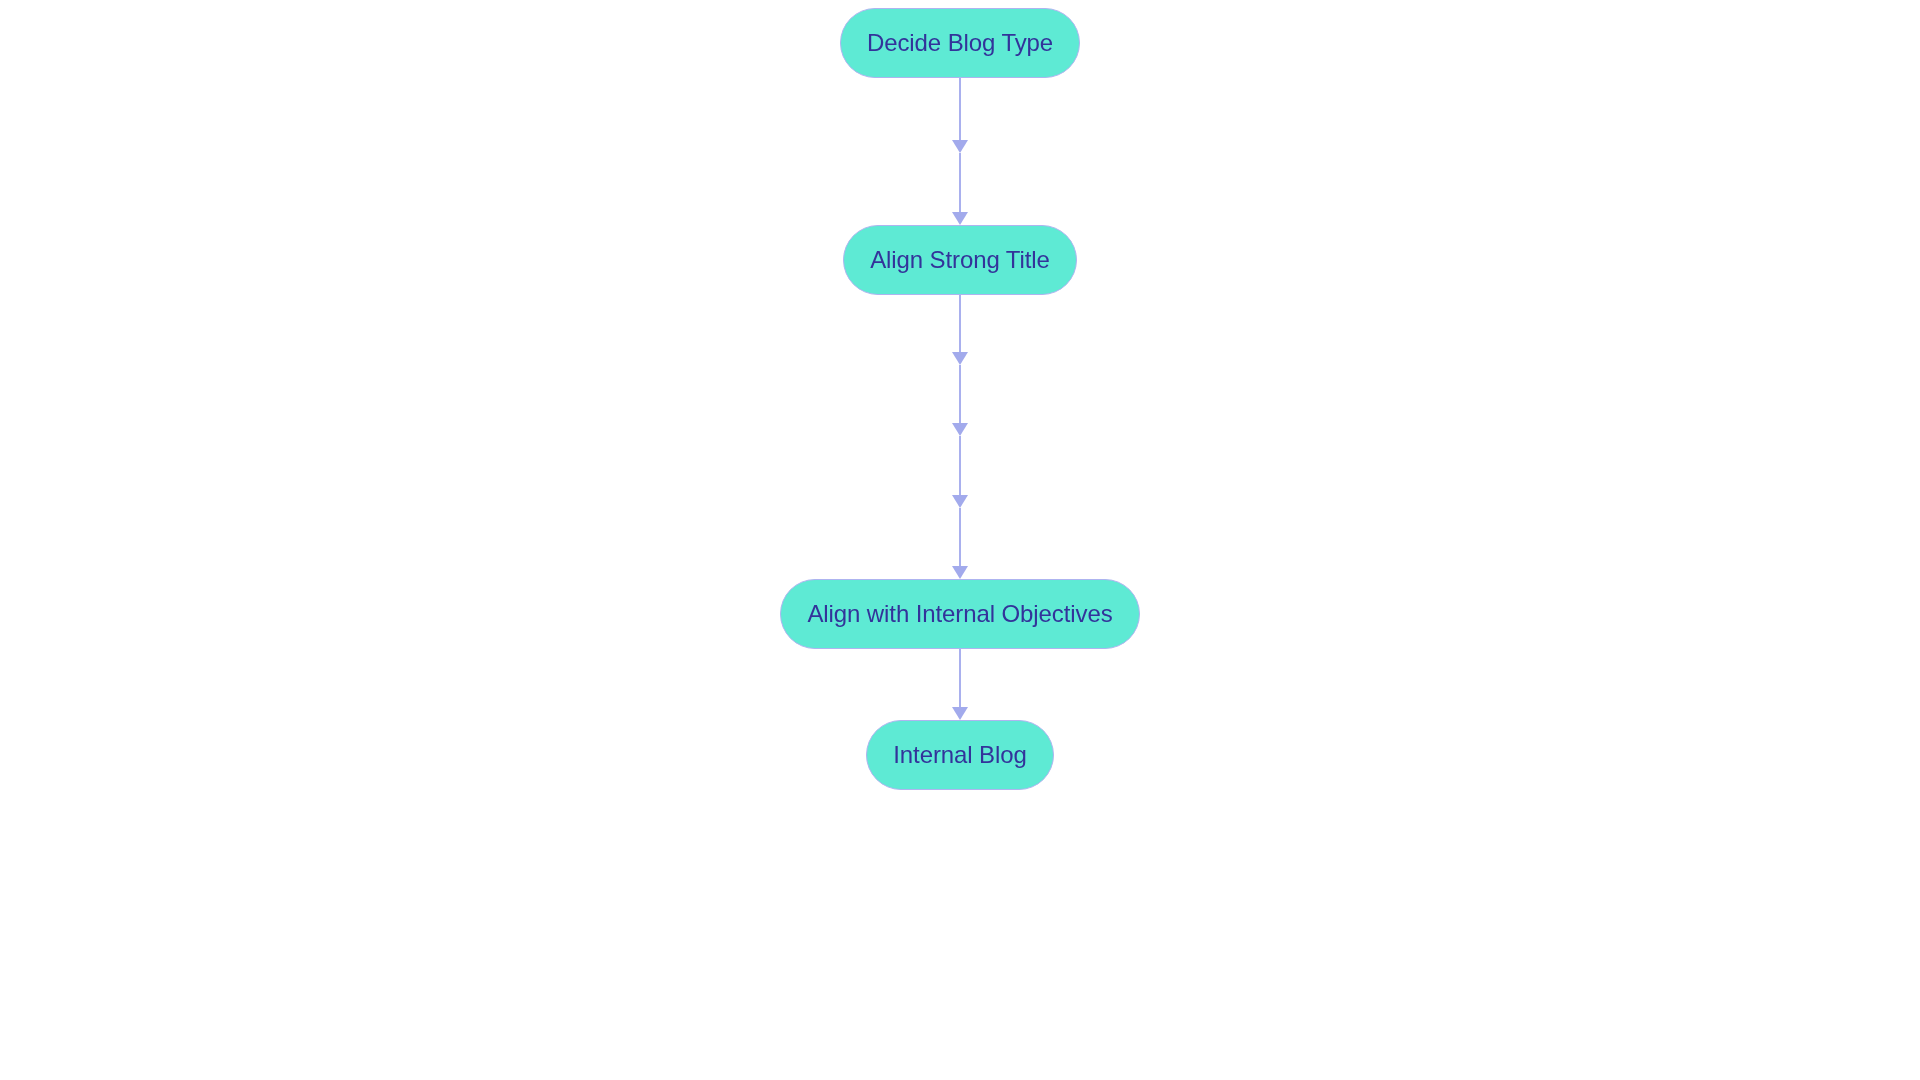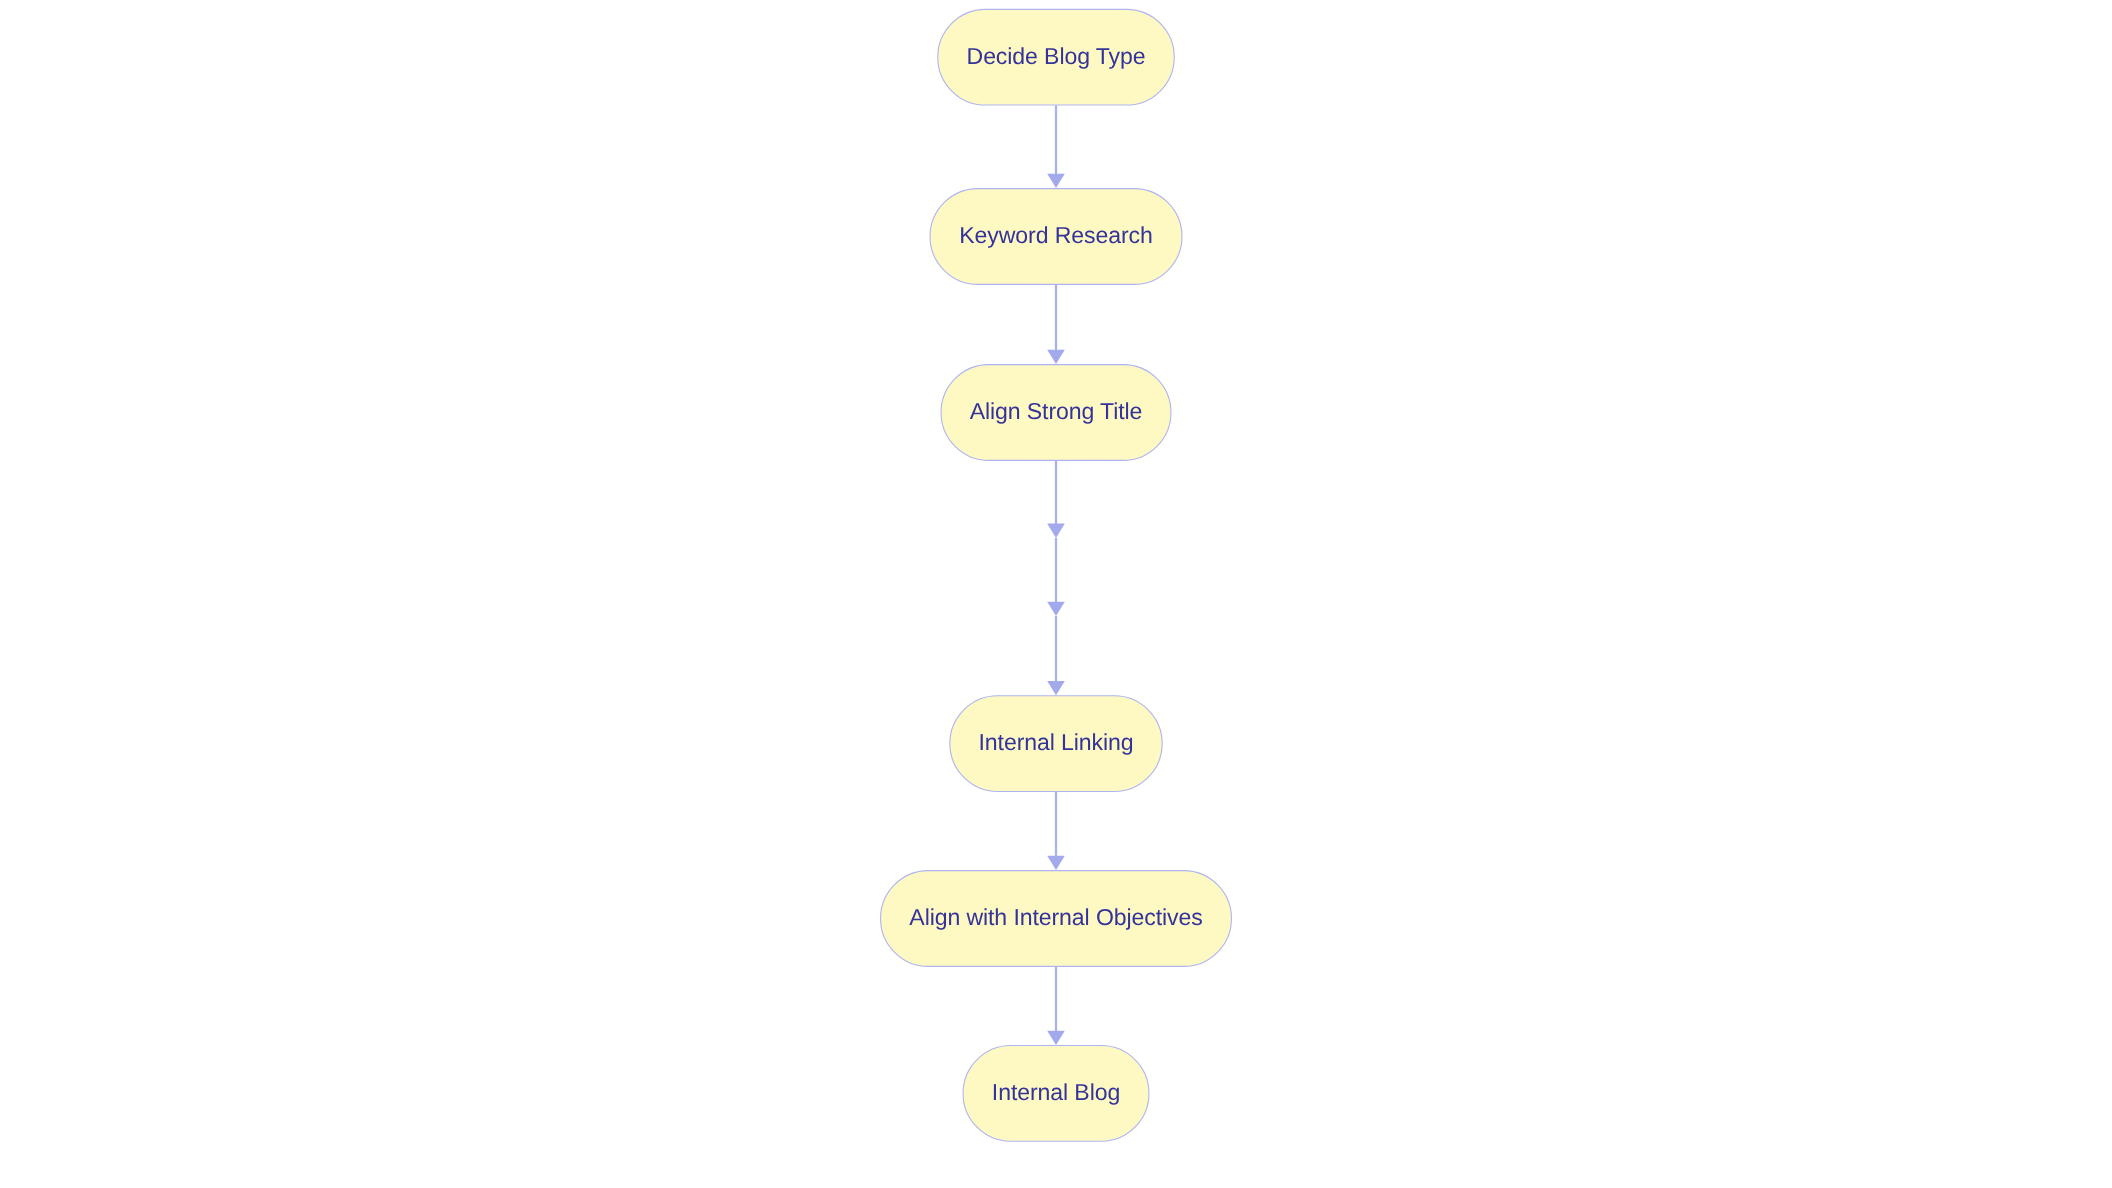--- a/index.html
+++ b/index.html
@@ -29,31 +29,31 @@
     display: flex;
     flex-direction: column;
     align-items: center;
   }
 
   .flow-node {
     box-sizing: border-box;
     display: flex;
     align-items: center;
     justify-content: center;
-    background: #fef9c3;
+    background: #5eead4;
     border: 1px solid #aeb4f0;
     border-radius: 999px;
     color: #33339a;
     font-family: "Liberation Sans", sans-serif;
-    font-size: 21px;
+    font-size: 24px;
     font-weight: 400;
     letter-spacing: -0.1px;
     white-space: nowrap;
     padding: 0 26px;
-    height: 88px;
+    height: 70px;
     user-select: none;
   }
 
   .flow-connector {
     position: relative;
     width: 22px;
     display: flex;
     flex-direction: column;
     align-items: center;
     justify-content: flex-start;
@@ -80,21 +80,20 @@
 <div id="flowchart-canvas">
   <div class="flow-column" style="padding-top:8px;">
 
     <div class="flow-node">Decide Blog Type</div>
 
     <div class="flow-connector" style="height:75px;">
       <div class="connector-line"></div>
       <div class="connector-head"></div>
     </div>
 
-    <div class="flow-node">Keyword Research</div>
 
     <div class="flow-connector" style="height:72px;">
       <div class="connector-line"></div>
       <div class="connector-head"></div>
     </div>
 
     <div class="flow-node">Align Strong Title</div>
 
     <div class="flow-connector" style="height:70px;">
       <div class="connector-line"></div>
@@ -106,21 +105,20 @@
       <div class="connector-line"></div>
       <div class="connector-head"></div>
     </div>
 
 
     <div class="flow-connector" style="height:72px;">
       <div class="connector-line"></div>
       <div class="connector-head"></div>
     </div>
 
-    <div class="flow-node">Internal Linking</div>
 
     <div class="flow-connector" style="height:71px;">
       <div class="connector-line"></div>
       <div class="connector-head"></div>
     </div>
 
     <div class="flow-node">Align with Internal Objectives</div>
 
     <div class="flow-connector" style="height:71px;">
       <div class="connector-line"></div>

